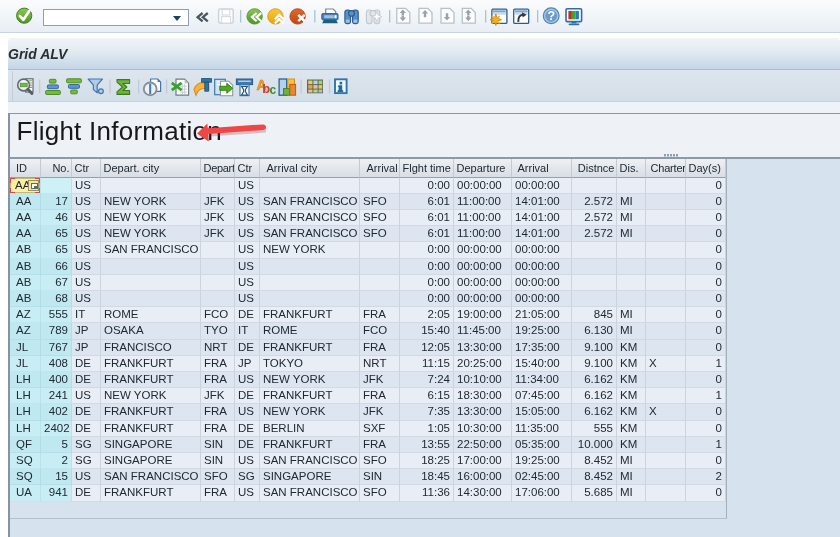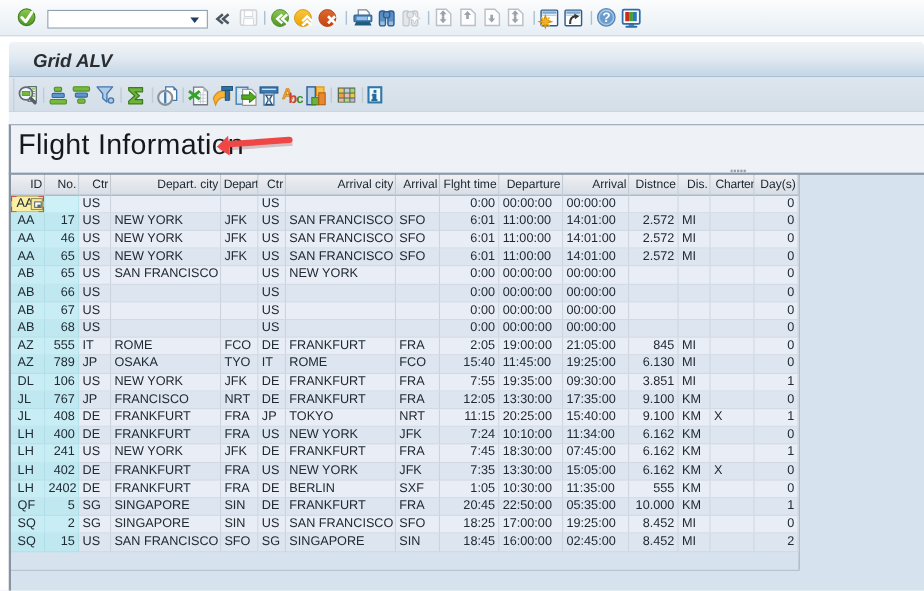--- a/index.html
+++ b/index.html
@@ -11,21 +11,21 @@
   background:linear-gradient(180deg,#fbfcfd 0%,#f2f6f9 45%,#e7eef4 100%);
   border-bottom:1px solid #c9d4de;}
 #tbinput{left:43px;top:9px;width:146px;height:16.5px;background:#fff;
   border:1px solid #8d9fb0;box-sizing:border-box;}
 #tbinput .tri{position:absolute;right:7px;top:5.5px;width:0;height:0;
   border-left:4.5px solid transparent;border-right:4.5px solid transparent;border-top:5.5px solid #1f3f63;}
 
 #titlebar{left:8px;top:38px;width:832px;height:32px;
   background:linear-gradient(180deg,#f1f4f7 0%,#e2eaf1 45%,#c3d6e7 100%);
   border-radius:4px 4px 0 0;border-bottom:1px solid #a9bdd0;box-sizing:border-box;}
-#titlebar span{position:absolute;left:22px;top:8px;font-size:17px;font-weight:bold;
+#titlebar span{position:absolute;left:0;top:8px;font-size:14px;font-weight:bold;
   font-style:italic;color:#2b2e30;letter-spacing:0px;}
 
 #alvbar{left:8px;top:70px;width:832px;height:32px;
   background:linear-gradient(180deg,#dde6ee 0%,#d4dee8 100%);
   border-bottom:1px solid #c6d2dd;box-sizing:border-box;}
 
 #strip{left:8px;top:102px;width:832px;height:11px;background:#edf3f8;}
 
 #container{left:8px;top:113px;width:832px;height:424px;background:#d6e2ed;
   border-left:2px solid #8793a0;border-top:1px solid #8a97a4;box-sizing:border-box;}
@@ -33,21 +33,21 @@
 #gtitle .t{position:absolute;left:6.5px;top:2px;font-size:26px;color:#16181a;letter-spacing:0.25px;}
 #dots{left:664px;top:153.5px;width:16px;height:3px;}
 #splitline{left:8px;top:157px;width:832px;height:1.5px;background:#8c9aa7;}
 
 #grid{left:10px;top:158.5px;}
 table{border-collapse:separate;border-spacing:0;table-layout:fixed;width:716px;}
 td,th{box-sizing:border-box;overflow:hidden;white-space:nowrap;padding:0 3px;
   font-size:11.5px;color:#202a33;font-weight:normal;text-align:left;}
 th{padding:0 1.5px 0 2.5px;font-size:11px;height:19px;
   background:linear-gradient(180deg,#eef0f4 0%,#e3e7ec 50%,#d8dee6 100%);
-  border-right:1px solid #c3cad2;border-bottom:1px solid #94a2b0;text-align:right;}
+  border-right:1px solid #c3cad2;border-bottom:1px solid #94a2b0;}
 td:first-child,th:first-child{padding-left:6px;}
 td{height:16.2px;line-height:15.2px;border-right:1px solid #ccd3dc;border-bottom:1px solid #d2d9e2;}
 tr.a td{background:#e9eef6;}
 tr.b td{background:#dce5f0;}
 tr.a td.k{background:#c8edf4;border-right-color:#b8e3ec;border-bottom-color:#bfe7ee;}
 tr.b td.k{background:#c0e8f0;border-right-color:#b0dde6;border-bottom-color:#b5e0e9;}
 td.r,th.r{text-align:right;}
 
 #ecell{position:relative;padding:0;}
 #ecell .y{position:absolute;left:0;top:0;width:100%;height:100%;
@@ -459,37 +459,20 @@
           <td>ROME</td>
           <td>FCO</td>
           <td class="r">15:40</td>
           <td>11:45:00</td>
           <td>19:25:00</td>
           <td class="r">6.130</td>
           <td>MI</td>
           <td></td>
           <td class="r">0</td>
         </tr>
-<tr class="a">
-          <td class="k">DL</td>
-          <td class="k r">106</td>
-          <td>US</td>
-          <td>NEW YORK</td>
-          <td>JFK</td>
-          <td>DE</td>
-          <td>FRANKFURT</td>
-          <td>FRA</td>
-          <td class="r">7:55</td>
-          <td>19:35:00</td>
-          <td>09:30:00</td>
-          <td class="r">3.851</td>
-          <td>MI</td>
-          <td></td>
-          <td class="r">1</td>
-        </tr>
 <tr class="b">
           <td class="k">JL</td>
           <td class="k r">767</td>
           <td>JP</td>
           <td>FRANCISCO</td>
           <td>NRT</td>
           <td>DE</td>
           <td>FRANKFURT</td>
           <td>FRA</td>
           <td class="r">12:05</td>
@@ -536,21 +519,21 @@
         </tr>
 <tr class="a">
           <td class="k">LH</td>
           <td class="k r">241</td>
           <td>US</td>
           <td>NEW YORK</td>
           <td>JFK</td>
           <td>DE</td>
           <td>FRANKFURT</td>
           <td>FRA</td>
-          <td class="r">7:45</td>
+          <td class="r">6:15</td>
           <td>18:30:00</td>
           <td>07:45:00</td>
           <td class="r">6.162</td>
           <td>KM</td>
           <td></td>
           <td class="r">1</td>
         </tr>
 <tr class="b">
           <td class="k">LH</td>
           <td class="k r">402</td>
@@ -587,21 +570,21 @@
         </tr>
 <tr class="b">
           <td class="k">QF</td>
           <td class="k r">5</td>
           <td>SG</td>
           <td>SINGAPORE</td>
           <td>SIN</td>
           <td>DE</td>
           <td>FRANKFURT</td>
           <td>FRA</td>
-          <td class="r">20:45</td>
+          <td class="r">13:55</td>
           <td>22:50:00</td>
           <td>05:35:00</td>
           <td class="r">10.000</td>
           <td>KM</td>
           <td></td>
           <td class="r">1</td>
         </tr>
 <tr class="a">
           <td class="k">SQ</td>
           <td class="k r">2</td>
@@ -629,15 +612,32 @@
           <td>SINGAPORE</td>
           <td>SIN</td>
           <td class="r">18:45</td>
           <td>16:00:00</td>
           <td>02:45:00</td>
           <td class="r">8.452</td>
           <td>MI</td>
           <td></td>
           <td class="r">2</td>
         </tr>
+<tr class="a">
+          <td class="k">UA</td>
+          <td class="k r">941</td>
+          <td>DE</td>
+          <td>FRANKFURT</td>
+          <td>FRA</td>
+          <td>US</td>
+          <td>SAN FRANCISCO</td>
+          <td>SFO</td>
+          <td class="r">11:36</td>
+          <td>14:30:00</td>
+          <td>17:06:00</td>
+          <td class="r">5.685</td>
+          <td>MI</td>
+          <td></td>
+          <td class="r">0</td>
+        </tr>
 </tbody>
     </table>
 </div>
 
 </body></html>

